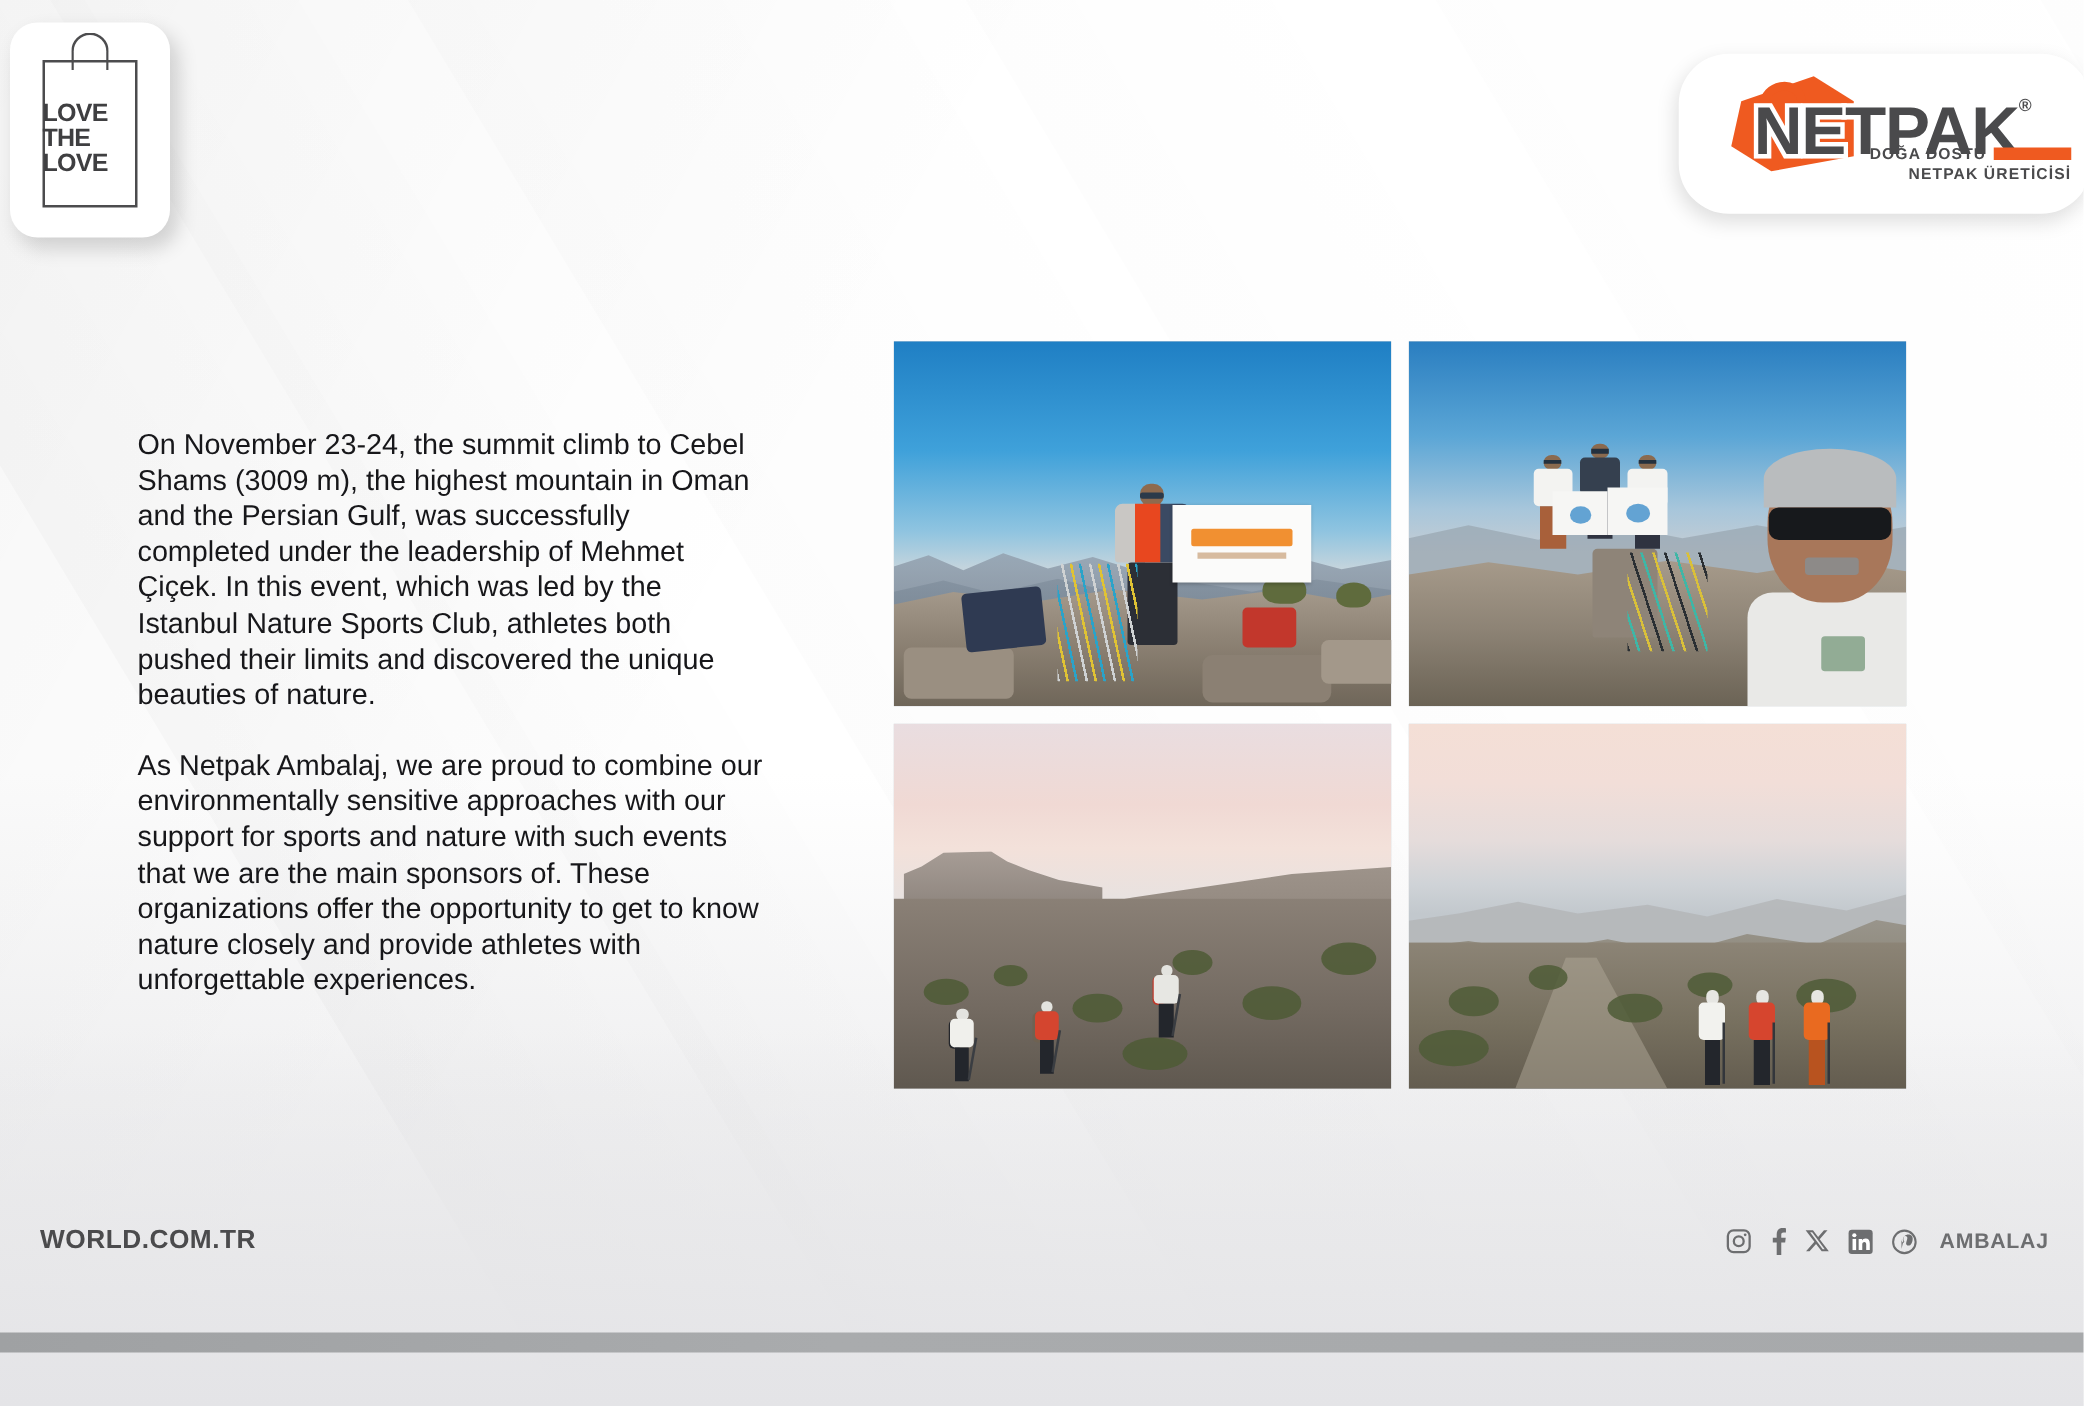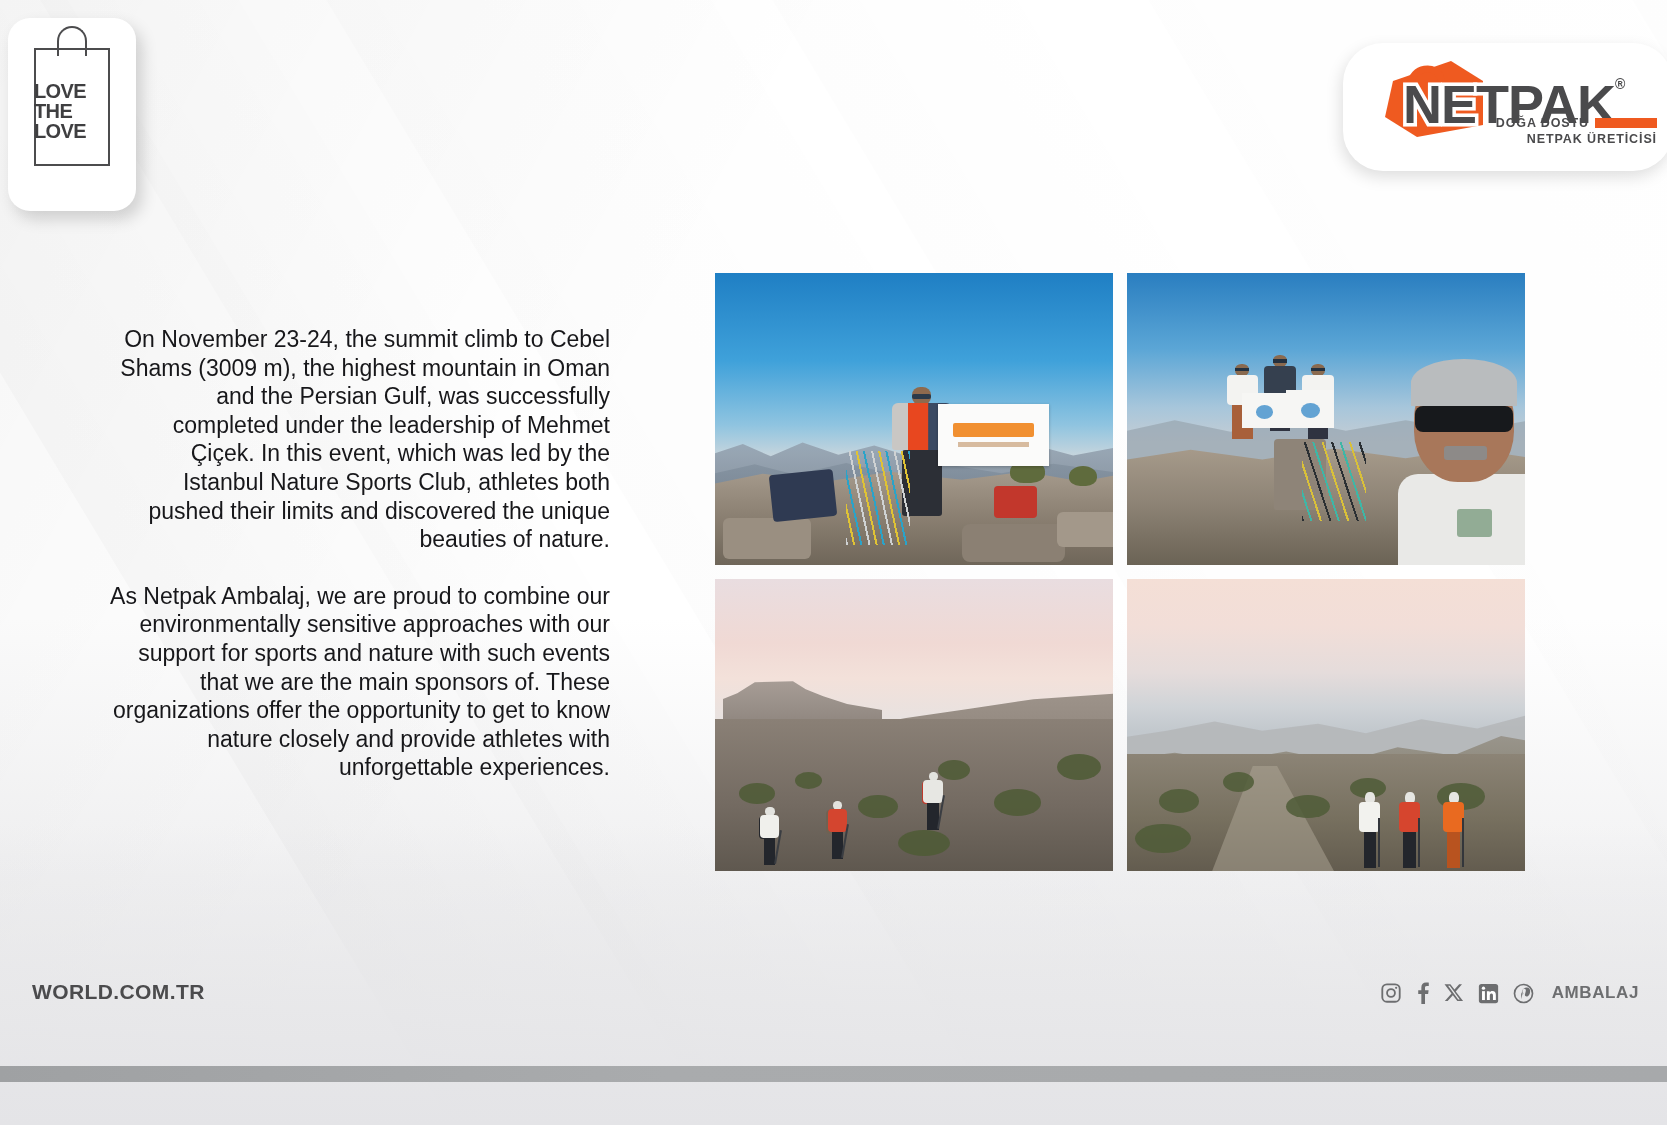--- a/index.html
+++ b/index.html
@@ -52,21 +52,21 @@
     font-weight:bold;
     letter-spacing:-0.2px;
     transform:scaleX(0.92);
     white-space:nowrap;
     margin-right:240px;
   }
 
   
   .love-badge {
     position:absolute; left:8px; top:18px;
-    width:128px; height:193px;
+    width:128px; height:172px;
     background:#ffffff;
     border-radius:22px;
     box-shadow:6px 8px 16px rgba(0,0,0,0.16);
     z-index:5;
   }
   .bag-outline {
     position:absolute; left:26px; top:30px;
     width:76px; height:118px;
     border:2px solid #4c4c4e;
   }
@@ -103,23 +103,23 @@
   }
   .brand-sub {
     color:#4a4a4c; font-weight:bold; font-size:12.5px;
     letter-spacing:.9px; line-height:16px; white-space:nowrap;padding-left:41px;
   }
   .sub-row { display:flex; align-items:center; justify-content:flex-end; gap:6px; }
   .orange-bar { width:62px; height:10px; background:#ef5a20; display:inline-block; }
 
   
   .copy {
-    position:absolute; left:110px; top:325px;
+    position:absolute; left:110px; top:341px;
     width:500px;
-    text-align:right;
+    text-align:left;
     color:#17171a;
     font-size:23px;
     line-height:28.6px;
   }
   .copy p + p { margin-top:28px; }
 
   
   .grid {
     position:absolute; left:715px; top:273px;
     width:810px; height:595px;

